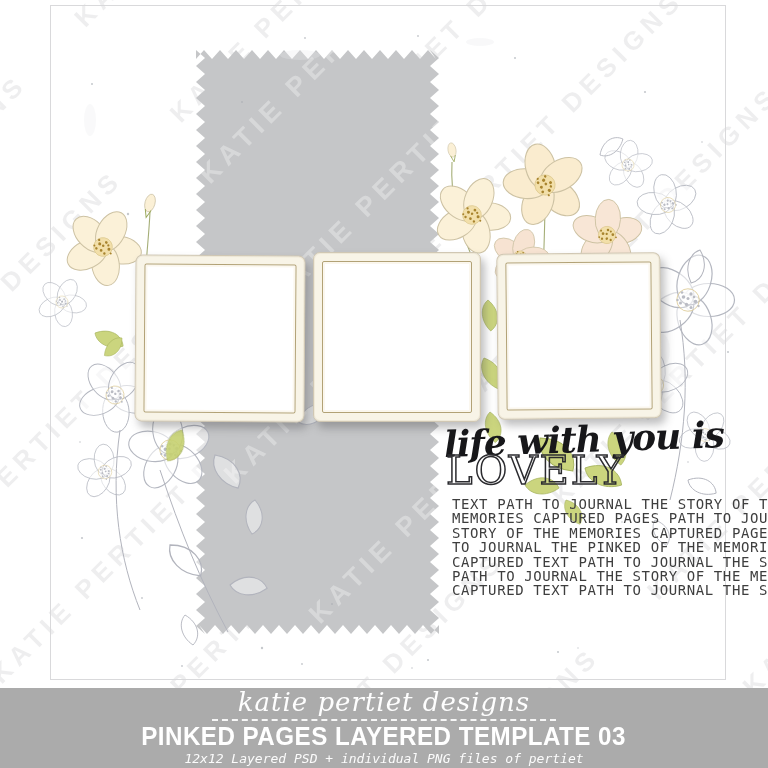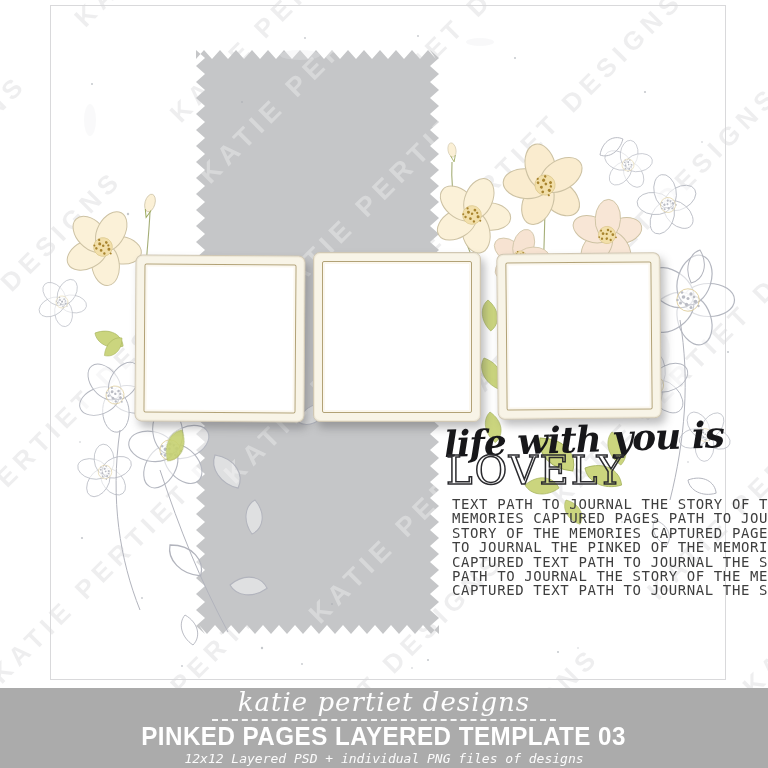--- a/index.html
+++ b/index.html
@@ -263,16 +263,16 @@
     <div>STORY OF THE MEMORIES CAPTURED PAGES PATH</div>
     <div>TO JOURNAL THE PINKED OF THE MEMORIES</div>
     <div>CAPTURED TEXT PATH TO JOURNAL THE STORY OF</div>
     <div>PATH TO JOURNAL THE STORY OF THE MEMORIES</div>
     <div>CAPTURED TEXT PATH TO JOURNAL THE STORY OF</div>
   </div>
 
   <div class="footer">
     <div class="brand-script">katie pertiet designs</div>
     <div class="product-title">PINKED PAGES LAYERED TEMPLATE 03</div>
-    <div class="product-sub">12x12 Layered PSD + individual PNG files of designs</div>
+    <div class="product-sub">12x12 Layered PSD + individual PNG files of pertiet</div>
   </div>
 
 </div>
 
 </body></html>

